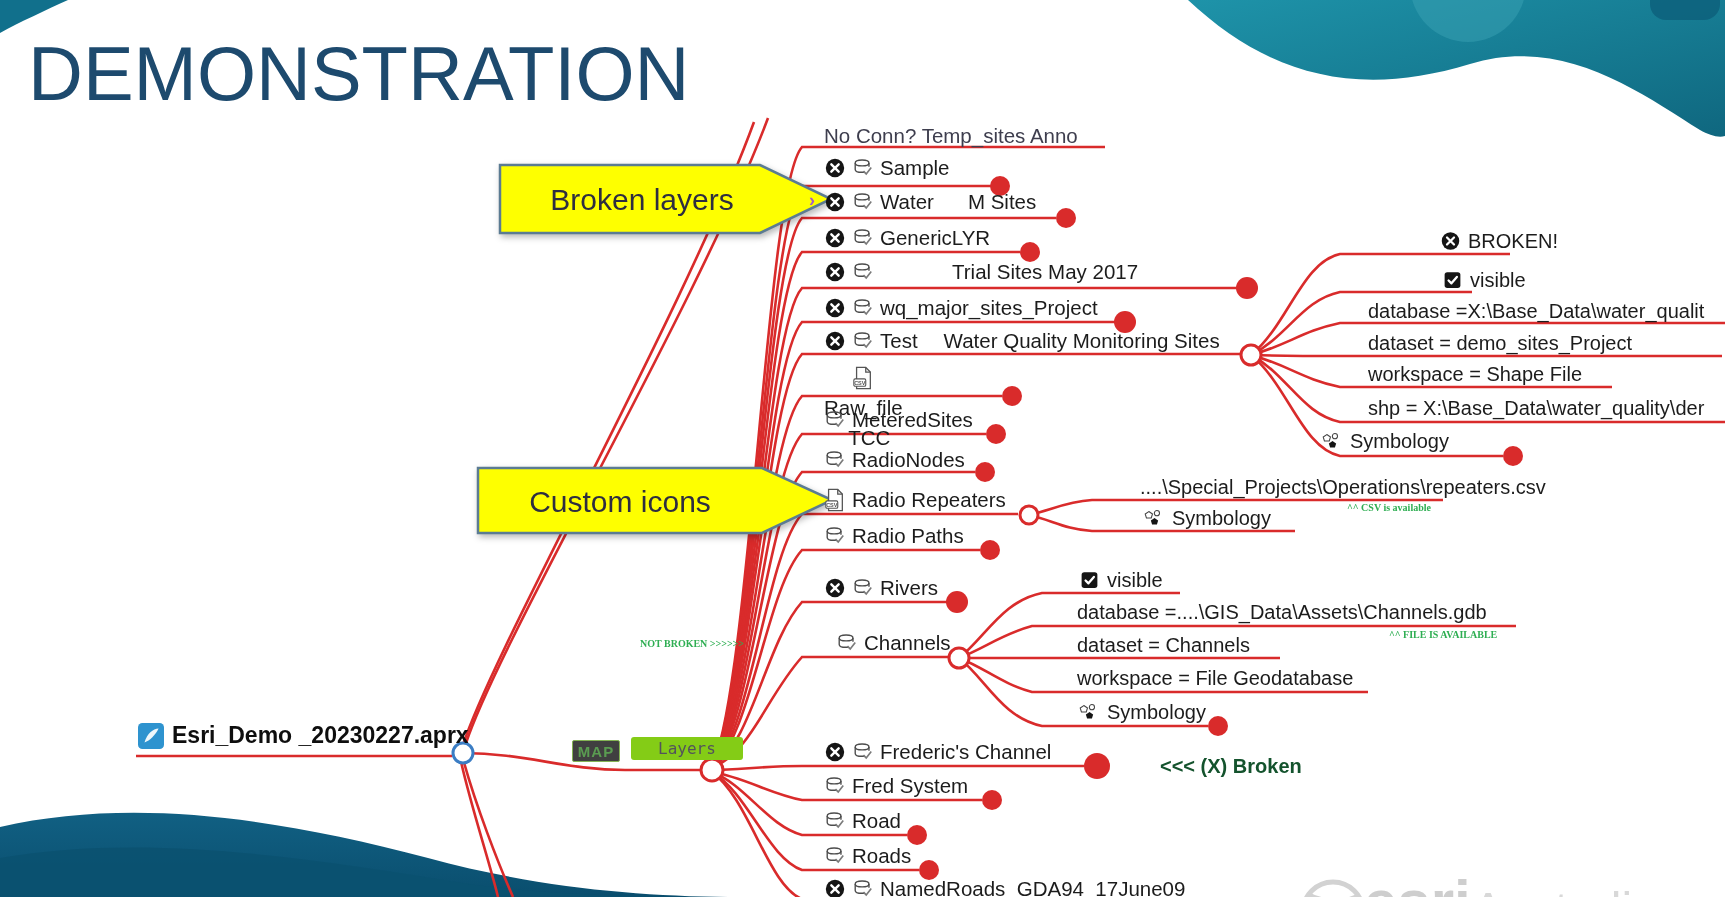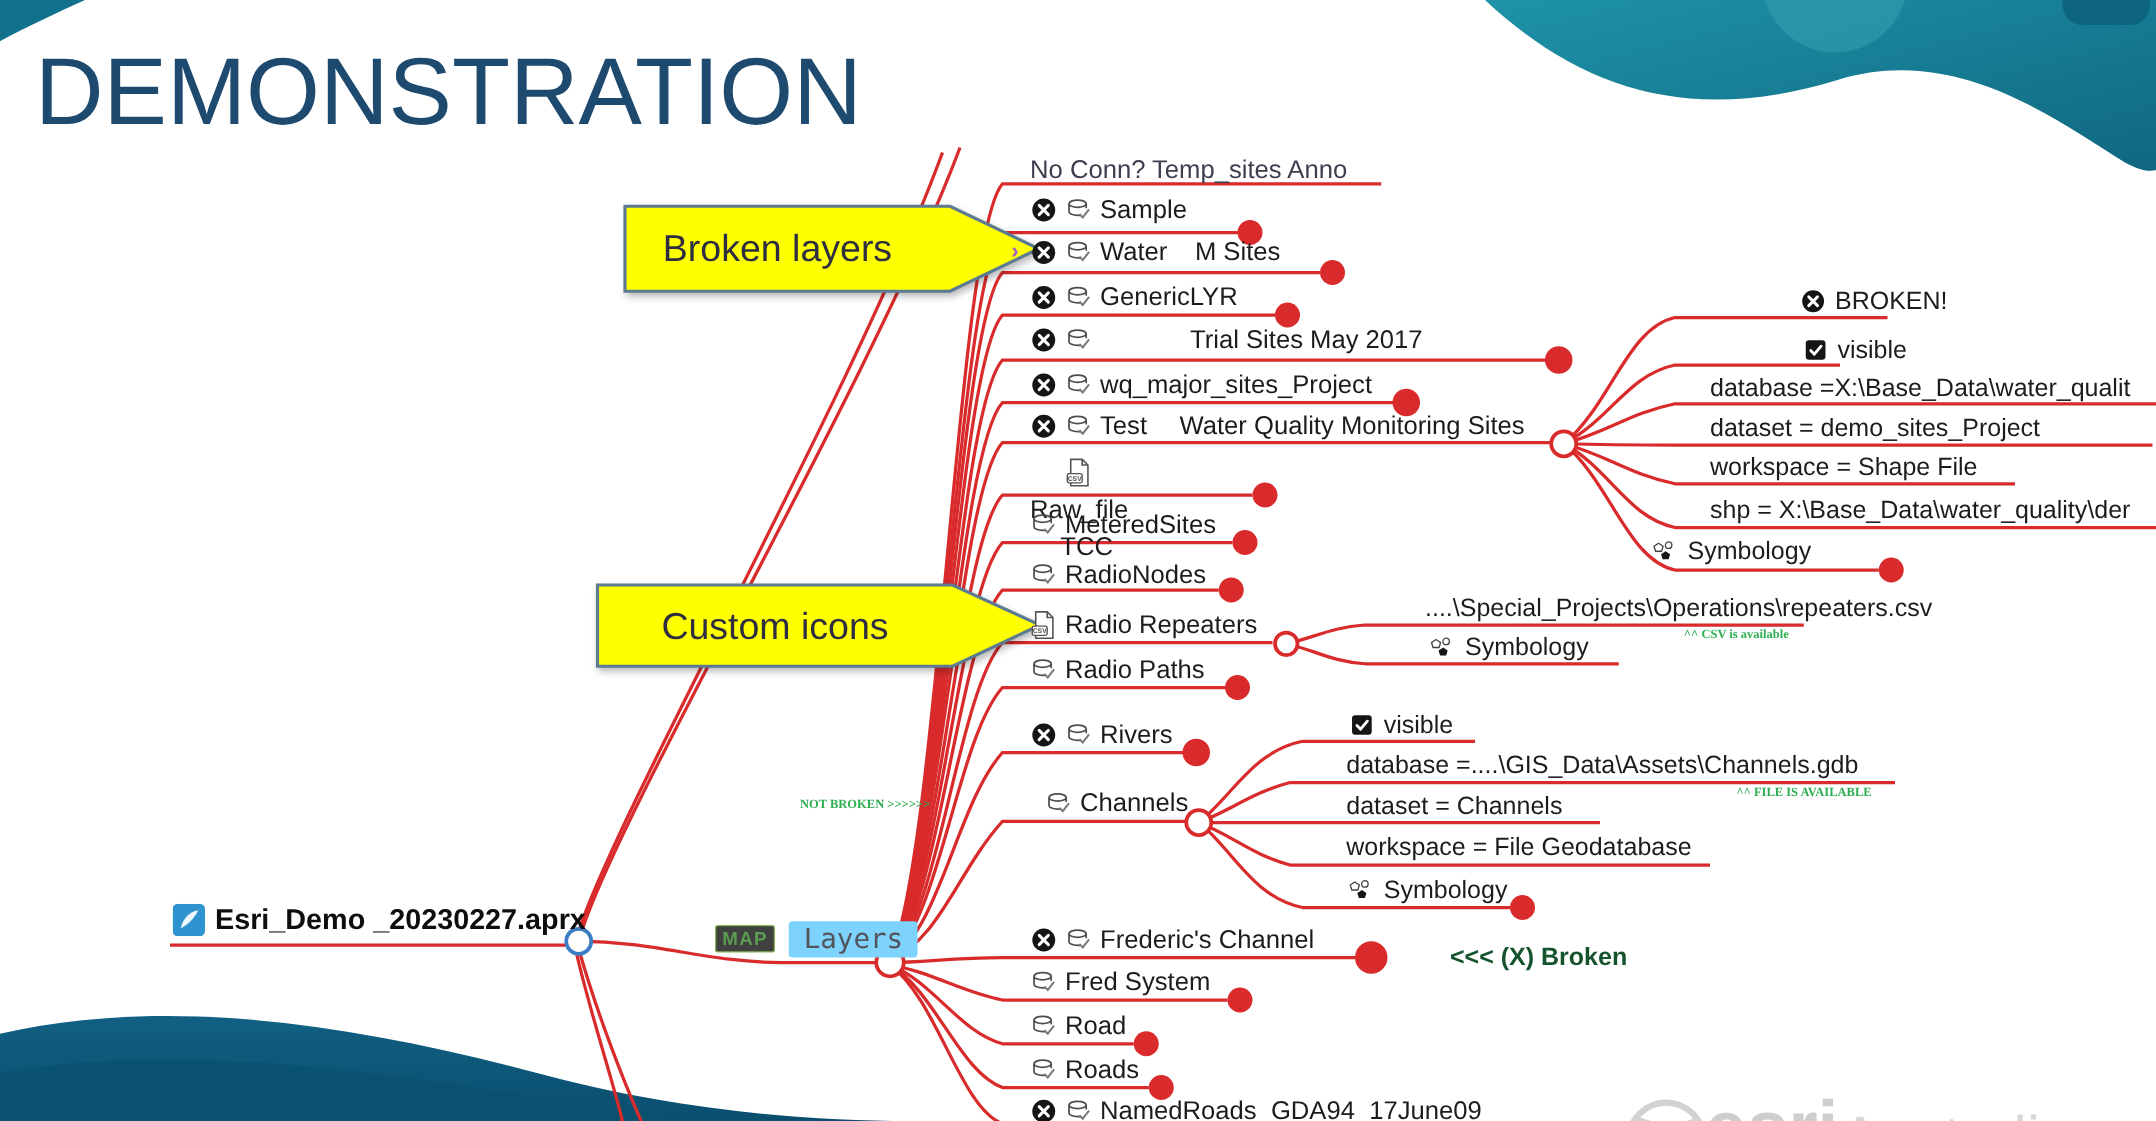--- a/index.html
+++ b/index.html
@@ -24,22 +24,22 @@
   .gray-note{color:#3e3e4e;}
   .green-note{position:absolute;font-size:10px;font-weight:bold;color:#2eae52;white-space:pre;font-family:Liberation Serif, serif;}
   .purple-note{position:absolute;font-size:20px;font-weight:bold;color:#14532d;white-space:pre;margin-left:12px;}
   .chevron{position:absolute;left:809px;top:190px;font-size:18px;font-weight:bold;color:#a35bc9;}
   .root-node{position:absolute;left:138px;top:722px;display:flex;align-items:center;gap:8px;
              font-size:23px;font-weight:bold;color:#0e0e0e;white-space:pre;}
   .root-node .ic{width:26px;height:26px;}
   .map-badge{position:absolute;left:572px;top:740px;width:46px;height:20px;border:1.5px solid #84b454;
              background:#404040;color:#5a9c51;font-size:15px;font-weight:bold;letter-spacing:1px;
              display:flex;align-items:center;justify-content:center;border-radius:2px;}
-  .layers-box{position:absolute;left:631px;top:737px;background:#7dd3fc;border-radius:3px;
-              padding:2px 12px;font-family:"DejaVu Sans Mono",monospace;font-size:22px;color:#53535c;}
+  .layers-box{position:absolute;left:631px;top:737px;background:#84cc16;border-radius:3px;
+              padding:2px 27px;font-family:"DejaVu Sans Mono",monospace;font-size:16px;color:#53535c;}
 </style>
 </head>
 <body>
 
 <div class="stage">
 
   <svg width="0" height="0" style="position:absolute">
     <defs>
       <symbol id="i-broken" viewBox="0 0 24 24">
         <circle cx="12" cy="12" r="10" fill="#151515"></circle>
@@ -173,21 +173,21 @@
       <circle class="hub" cx="959" cy="658" r="10"></circle>
     </g>
     <g>
       <polygon class="callout" points="500,165 760,165 831,199 760,233 500,233"></polygon>
       <polygon class="callout" points="478,468 762,468 832,500 762,533 478,533"></polygon>
     </g>
   </svg>
 
   <div class="title">DEMONSTRATION</div>
 
-  <div class="callout-label" style="left:492px;top:183px;width:260px;">Broken layers</div>
+  <div class="callout-label" style="left:512px;top:183px;width:260px;">Broken layers</div>
   <div class="callout-label" style="left:478px;top:485px;width:284px;">Custom icons</div>
   <span class="chevron">›</span>
 
   <div class="root-node">
     <svg class="ic">
         <use href="#i-aprx"></use>
       </svg>
     <span>Esri_Demo _20230227.aprx</span>
   </div>
   <div class="map-badge">MAP</div>
@@ -206,21 +206,21 @@
     <span>Sample</span>
   </div>
   <div class="node-row" style="top:187px;">
     <svg class="ic">
         <use href="#i-broken"></use>
       </svg>
     <svg class="ic">
         <use href="#i-geodata"></use>
       </svg>
     <span>Water</span>
-    <span class="note" style="margin-left:16px;">M Sites</span>
+    <span class="note" style="margin-left:28px;">M Sites</span>
   </div>
   <div class="node-row" style="top:223px;">
     <svg class="ic">
         <use href="#i-broken"></use>
       </svg>
     <svg class="ic">
         <use href="#i-geodata"></use>
       </svg>
     <span>GenericLYR</span>
   </div>

